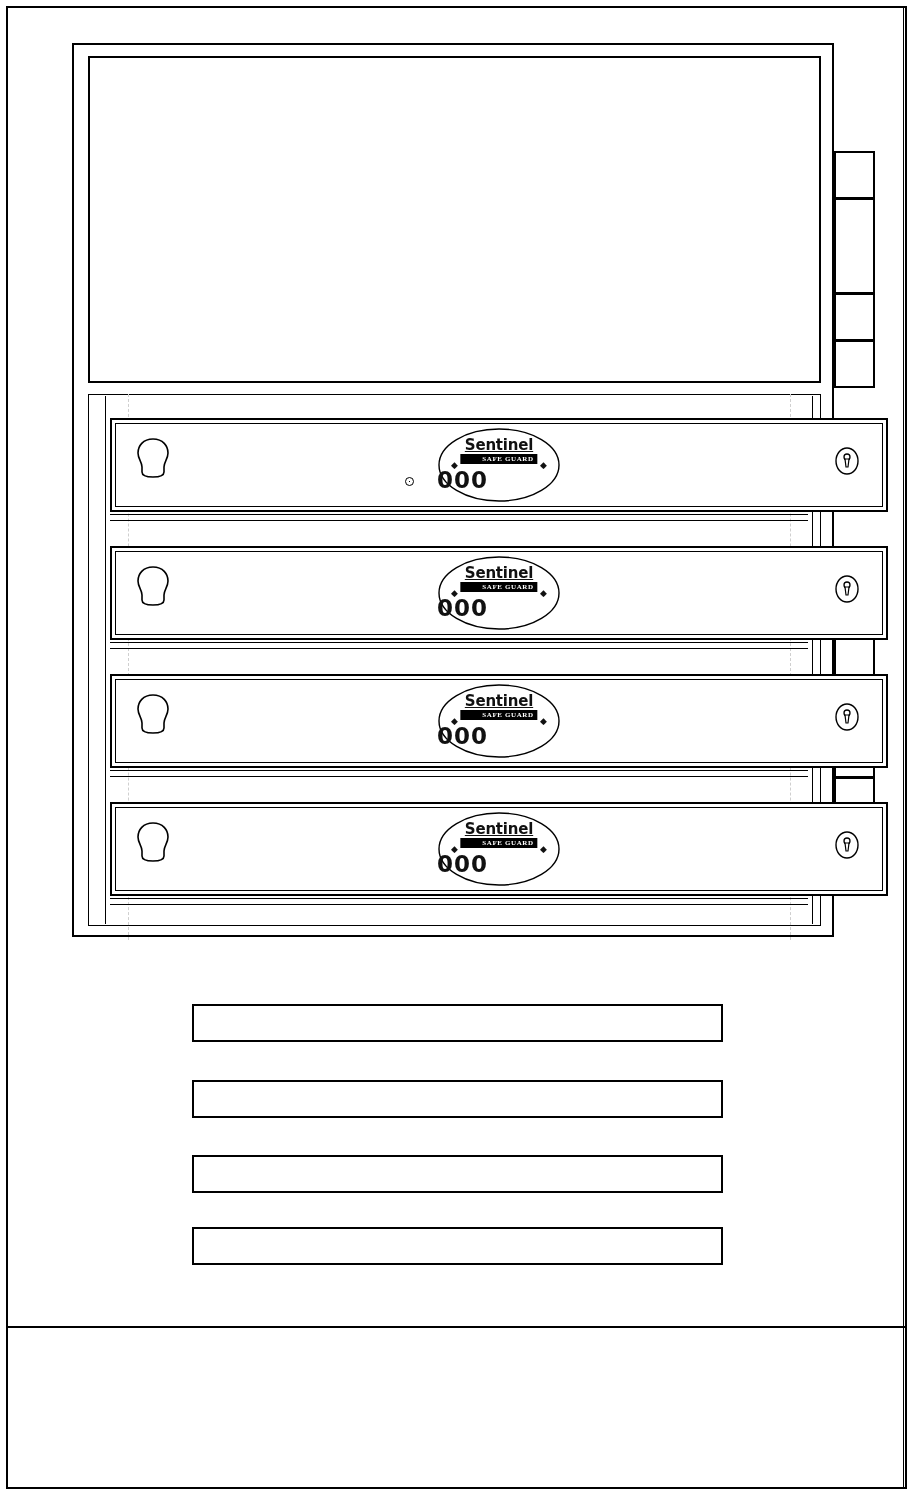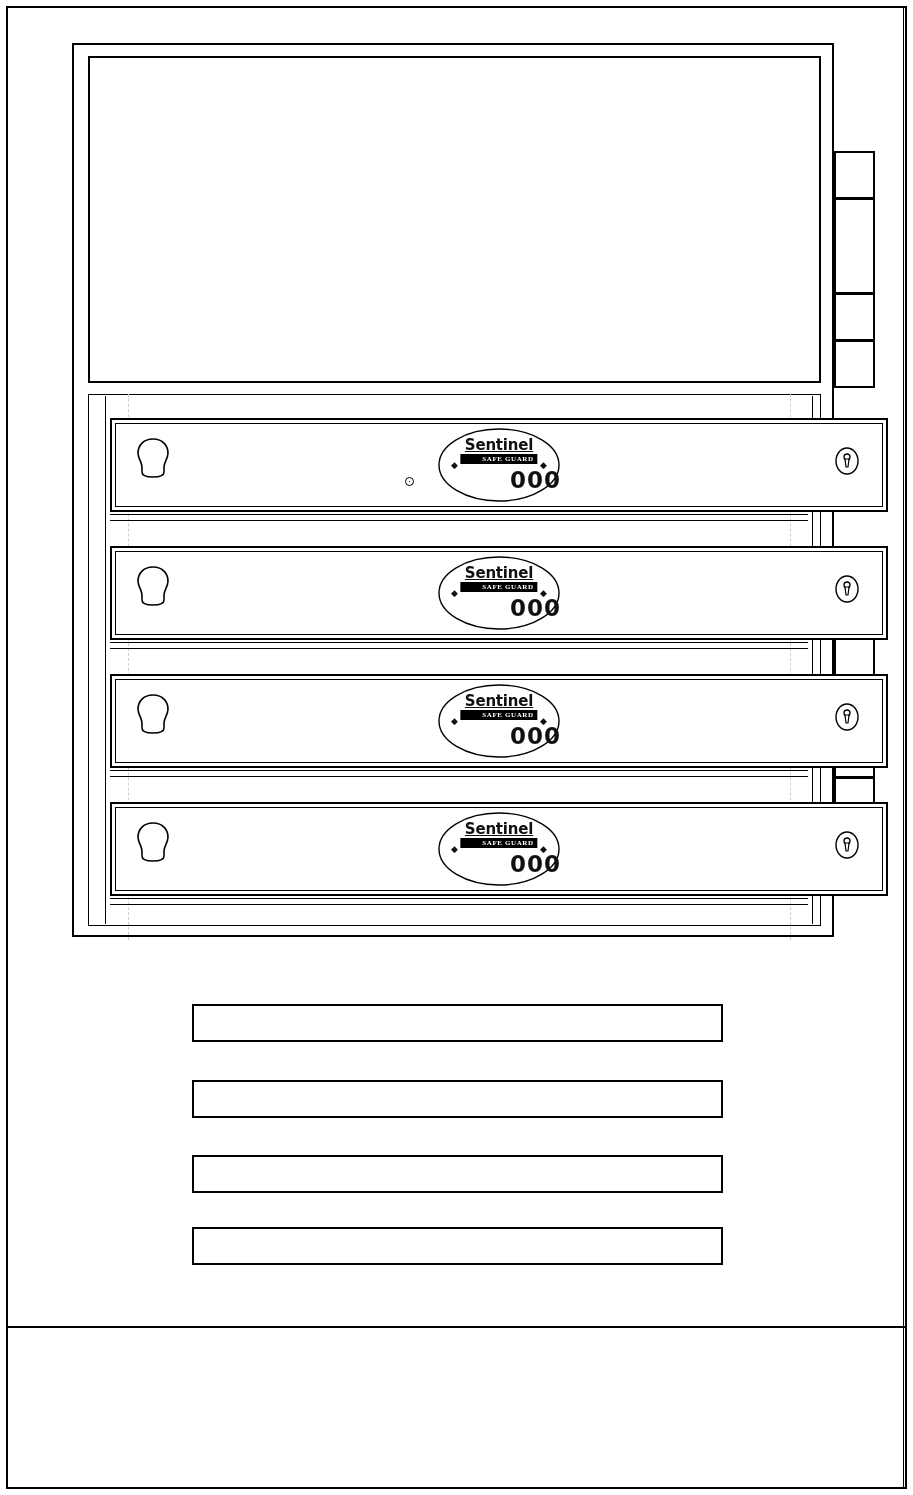--- a/index.html
+++ b/index.html
@@ -187,21 +187,21 @@
     letter-spacing: 0.6px;
     padding: 1px 4px 1px 22px;
     white-space: nowrap;
     line-height: 8px;
   }
   .badge-dial {
     position: absolute;
     left: 0;
     top: 40px;
     width: 124px;
-    text-align: right;
+    text-align: left;
     font-family: "DejaVu Sans", sans-serif;
     font-weight: bold;
     font-size: 23px;
     letter-spacing: 1px;
     color: #111;
   }
   .badge-dot-l, .badge-dot-r {
     position: absolute;
     top: 34px;
     font-size: 9px;

